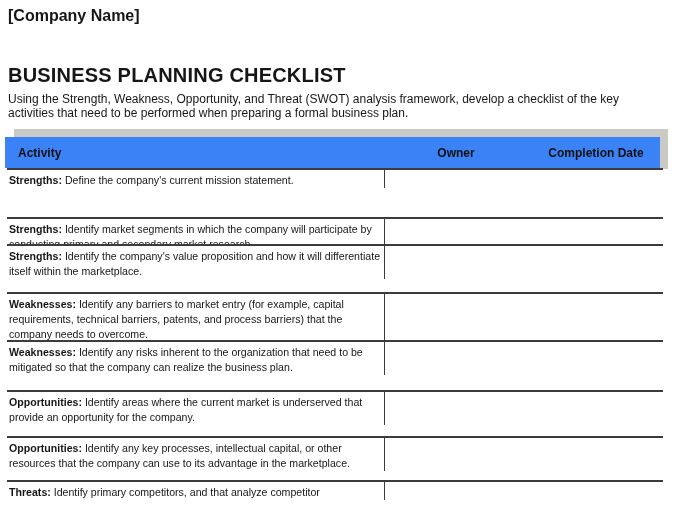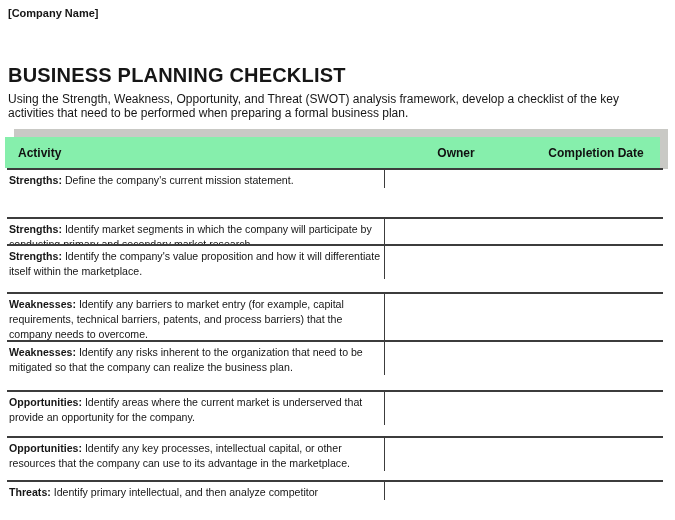--- a/index.html
+++ b/index.html
@@ -6,39 +6,39 @@
   body {
     width: 675px; height: 520px;
     overflow: hidden;
     position: relative;
     background: #ffffff;
     color: #161616;
     font-family: "Liberation Sans", sans-serif;
   }
   .company-name {
     position: absolute; left: 8px; top: 7px;
-    font-size: 11px; font-weight: bold;
+    font-size: 16px; font-weight: bold;
   }
   .doc-title {
     position: absolute; left: 8px; top: 64px;
     font-size: 20px; font-weight: bold; letter-spacing: 0.2px;
   }
   .doc-desc {
     position: absolute; left: 8px; top: 92px; width: 660px;
     font-size: 12px; line-height: 14px;
   }
   .hdr-shadow {
     position: absolute; left: 14px; top: 129px;
     width: 654px; height: 40px;
     background: #c9c9c5;
   }
   .table-header {
     position: absolute; left: 5px; top: 137px;
     width: 655px; height: 31px;
-    background: #86efac;
+    background: #3b82f6;
     font-size: 12px; font-weight: bold; color: #111;
   }
   .th-activity { position: absolute; left: 13px;  top: 9px; }
   .th-owner    { position: absolute; left: 380px; top: 9px; width: 142px; text-align: center; }
   .th-cdate    { position: absolute; left: 522px; top: 9px; width: 138px; text-align: center; }
   .tbl {
     position: absolute; left: 7px; top: 168px; width: 656px;
     border-top: 2px solid #3c3c3c;
   }
   .row {
@@ -120,17 +120,17 @@
     <div class="c3"></div>
   </div>
 
   <div class="row">
     <div class="c1"><b>Opportunities:</b><span> Identify any key processes, intellectual capital, or other resources that the company can use to its advantage in the marketplace.</span></div>
     <div class="c2"></div>
     <div class="c3"></div>
   </div>
 
   <div class="row">
-    <div class="c1"><b>Threats:</b><span> Identify primary intellectual, and then analyze competitor</span></div>
+    <div class="c1"><b>Threats:</b><span> Identify primary competitors, and that analyze competitor</span></div>
     <div class="c2"></div>
     <div class="c3"></div>
   </div>
 </div>
 
 </body></html>

